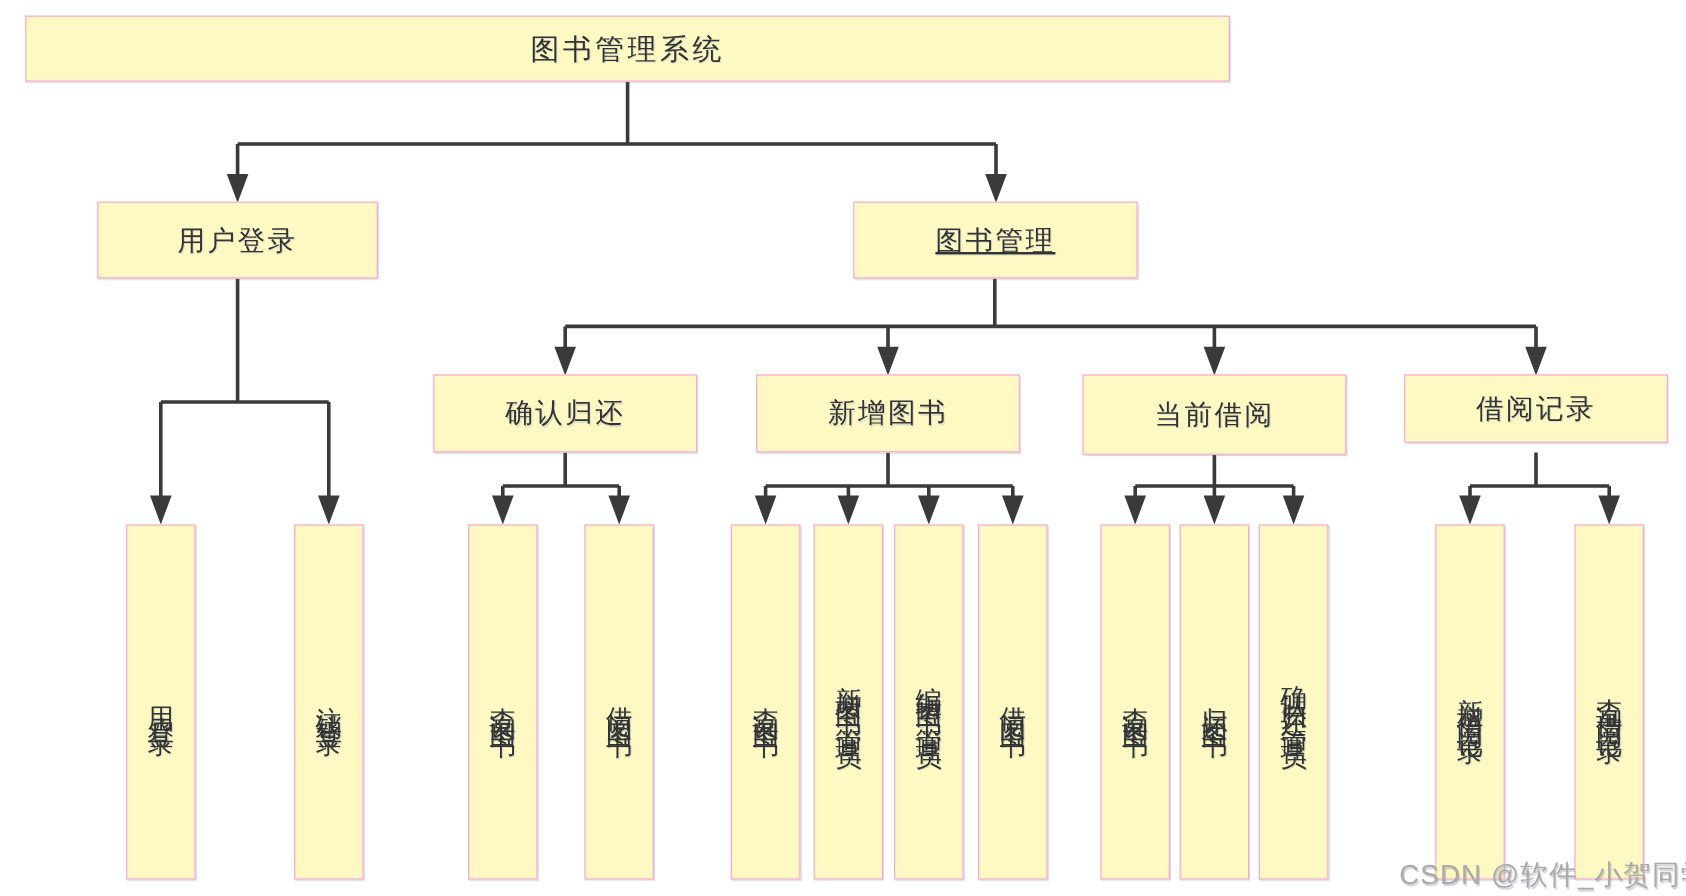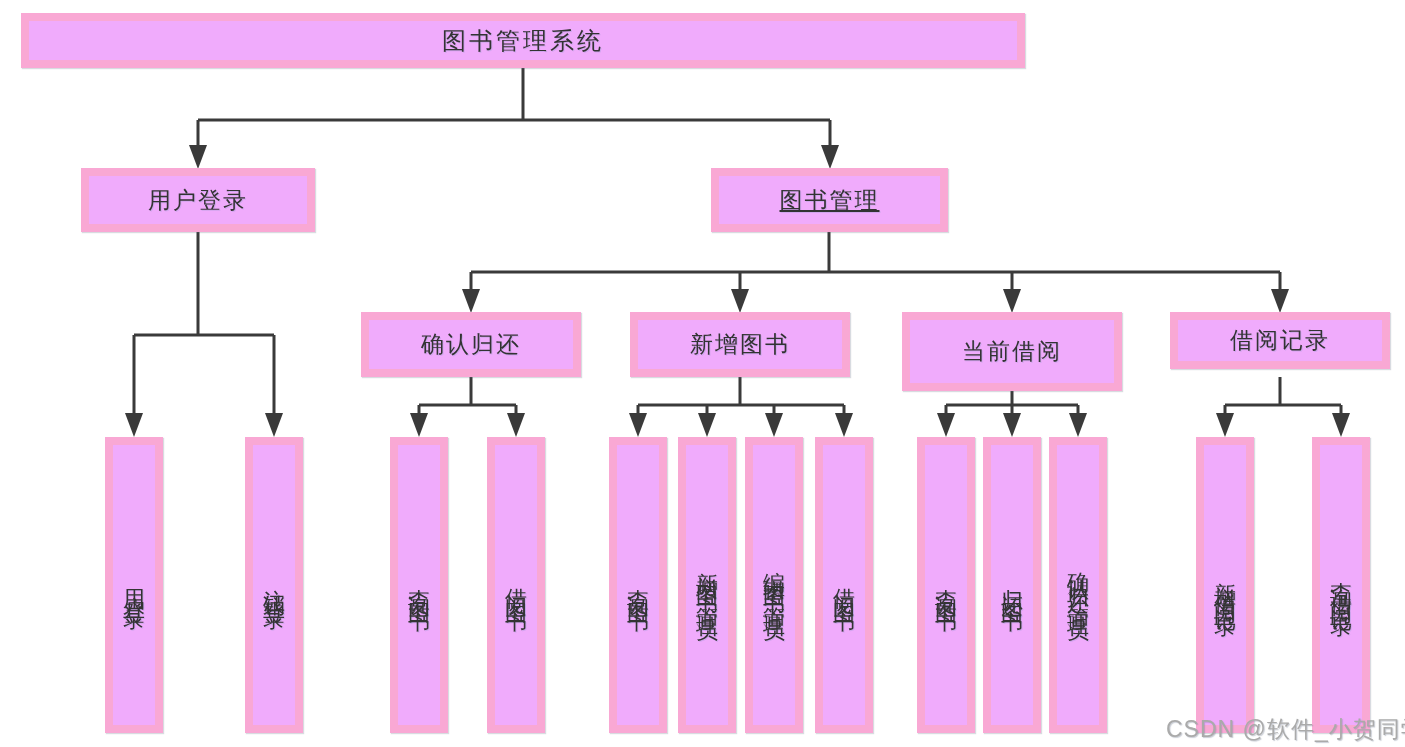--- a/index.html
+++ b/index.html
@@ -18,22 +18,22 @@
   svg.connectors {
     position: absolute;
     left: 0; top: 0;
     width: 1405px;
     height: 747px;
     pointer-events: none;
   }
   .node {
     position: absolute;
     box-sizing: border-box;
-    background: #f0abfc;
-    border: 8px solid #f9a8d4;
+    background: #fef9c3;
+    border: 1px solid #f9a8d4;
     display: flex;
     align-items: center;
     justify-content: center;
     color: #333333;
     box-shadow: 1px 1px 1px rgba(100,110,130,0.25);
     text-align: right;
   }
   .node .hlabel {
     font-size: 23px;
     letter-spacing: 2px;
@@ -49,21 +49,21 @@
     letter-spacing: 7px;
     text-shadow: 1px 1px 0 rgba(120,150,200,0.25);
   }
   
   #n-root  { left: 21px;  top: 13px;  width: 1004px; height: 55px; }
   #n-login { left: 81px;  top: 168px; width: 234px;  height: 64px; }
   #n-mgmt  { left: 711px; top: 168px; width: 237px;  height: 64px; text-decoration: underline; }
 
   #n-newrec  { left: 361px;  top: 312px; width: 220px; height: 65px; }
   #n-borrow  { left: 630px;  top: 312px; width: 220px; height: 65px; }
-  #n-current { left: 902px;  top: 312px; width: 220px; height: 79px; }
+  #n-current { left: 902px;  top: 312px; width: 220px; height: 67px; }
   #n-records { left: 1170px; top: 312px; width: 220px; height: 57px; }
 
   .node.leaf { top: 437px; width: 58px; height: 296px; }
   #l-userlogin   { left: 105px; }
   #l-logout      { left: 245px; }
   #l-query1      { left: 390px; }
   #l-borrow1     { left: 487px; }
   #l-query2      { left: 609px; }
   #l-addbook     { left: 678px; }
   #l-editbook    { left: 745px; }

